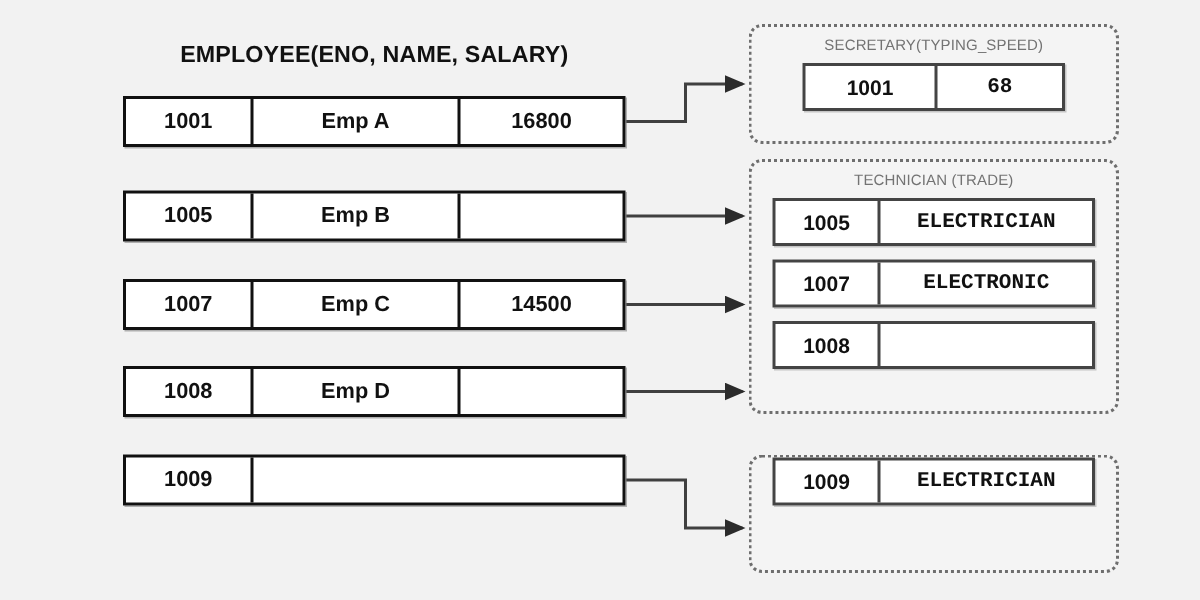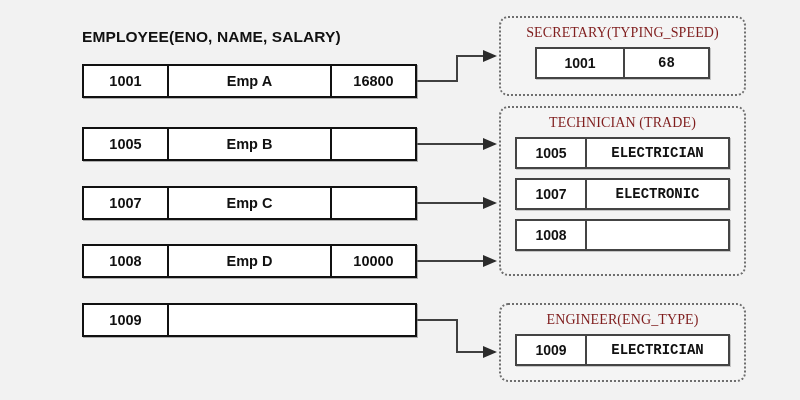--- a/index.html
+++ b/index.html
@@ -18,21 +18,21 @@
     width: 800px;
     height: 400px;
   }
 
   
   #employee-title {
     position: absolute;
     left: 82px;
     top: 28px;
     width: 335px;
-    text-align: left;
+    text-align: center;
     font-size: 15.5px;
     font-weight: bold;
     color: #111;
     letter-spacing: 0.1px;
   }
   .emp-row {
     position: absolute;
     left: 82px;
     width: 335px;
     height: 34px;
@@ -45,42 +45,41 @@
   .emp-cell {
     display: flex;
     align-items: center;
     justify-content: center;
     font-size: 14.5px;
     font-weight: bold;
     color: #111;
     box-sizing: border-box;
   }
   .emp-eno   { width: 85px; border-right: 2px solid #111; }
-  .emp-name  { width: 163px; border-right: 2px solid #111; }
+  .emp-name  { width: 138px; border-right: 2px solid #111; }
   .emp-sal   { flex: 1; }
 
   
   .panel {
     position: absolute;
     left: 499px;
     width: 247px;
     box-sizing: border-box;
     border: 2px dotted #6e6e6e;
     border-radius: 9px;
     background: #f4f4f4;
   }
   .panel-title {
     text-align: center;
-    font-size: 14px;
+    font-size: 10px;
     font-weight: normal;
-    color: #7f1d1d;
+    color: #737373;
     margin-top: 7px;
     margin-bottom: 6px;
     letter-spacing: 0.1px;
-    font-family: Liberation Serif, serif;
   }
   .sub-row {
     box-sizing: border-box;
     border: 2px solid #444;
     background: #ffffff;
     height: 32px;
     display: flex;
     margin: 0 auto 9px auto;
     box-shadow: 1px 1px 0 rgba(150,150,150,0.5);
   }
@@ -146,25 +145,25 @@
     <div class="emp-cell emp-name">Emp A</div>
     <div class="emp-cell emp-sal">16800</div>
   </div>
   <div class="emp-row" style="top:127px">
     <div class="emp-cell emp-eno">1005</div>
     <div class="emp-cell emp-name">Emp B</div>
   </div>
   <div class="emp-row" style="top:186px">
     <div class="emp-cell emp-eno">1007</div>
     <div class="emp-cell emp-name">Emp C</div>
+    <div class="emp-cell emp-sal">14500</div>
   </div>
   <div class="emp-row" style="top:244px">
     <div class="emp-cell emp-eno">1008</div>
     <div class="emp-cell emp-name">Emp D</div>
-    <div class="emp-cell emp-sal">10000</div>
   </div>
   <div class="emp-row" style="top:303px">
     <div class="emp-cell emp-eno">1009</div>
   </div>
 
   <div class="panel" id="panel-secretary" style="top:16px;height:80px">
     <div class="panel-title">SECRETARY(TYPING_SPEED)</div>
     <div class="sub-row">
       <div class="sub-cell sub-key">1001</div>
       <div class="sub-cell sub-val">68</div>
@@ -180,20 +179,19 @@
     <div class="sub-row">
       <div class="sub-cell sub-key">1007</div>
       <div class="sub-cell sub-val">ELECTRONIC</div>
     </div>
     <div class="sub-row">
       <div class="sub-cell sub-key">1008</div>
     </div>
   </div>
 
   <div class="panel" id="panel-engineer" style="top:303px;height:79px">
-    <div class="panel-title">ENGINEER(ENG_TYPE)</div>
     <div class="sub-row">
       <div class="sub-cell sub-key">1009</div>
       <div class="sub-cell sub-val">ELECTRICIAN</div>
     </div>
   </div>
 
 </div>
 
 </body></html>

